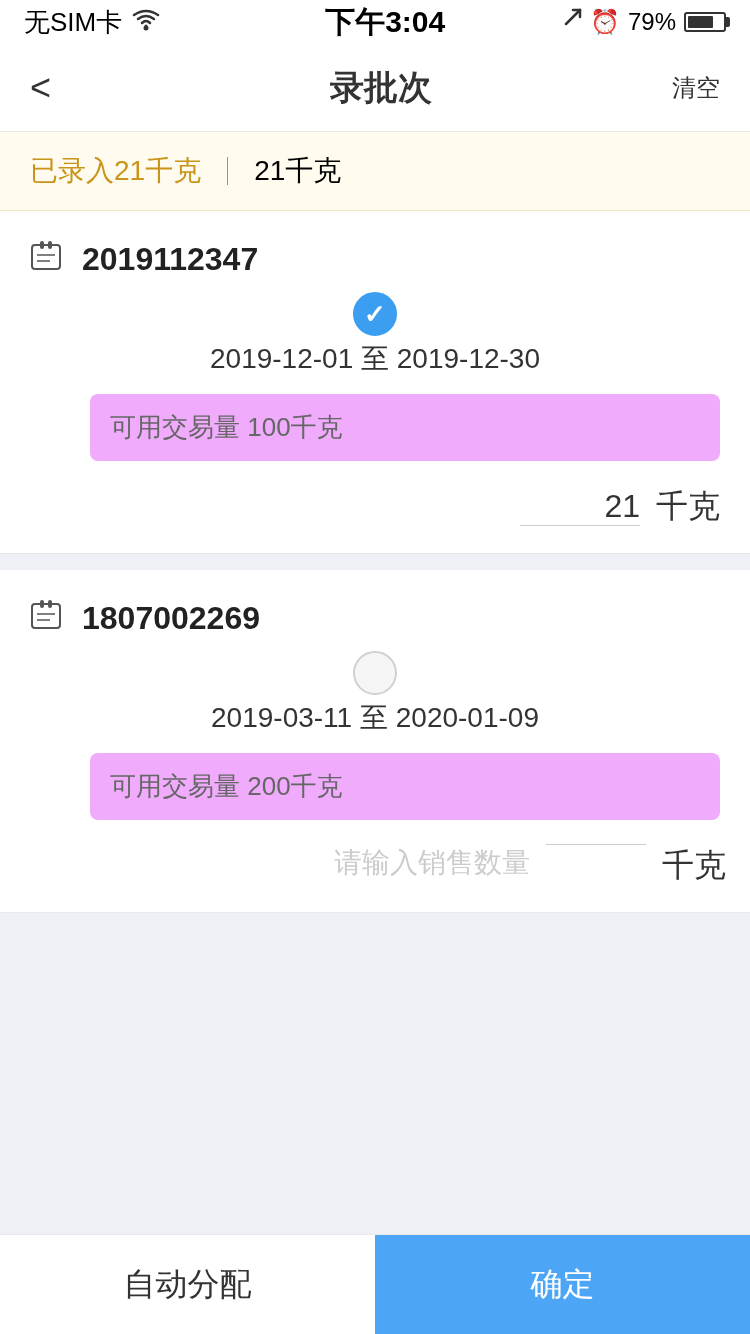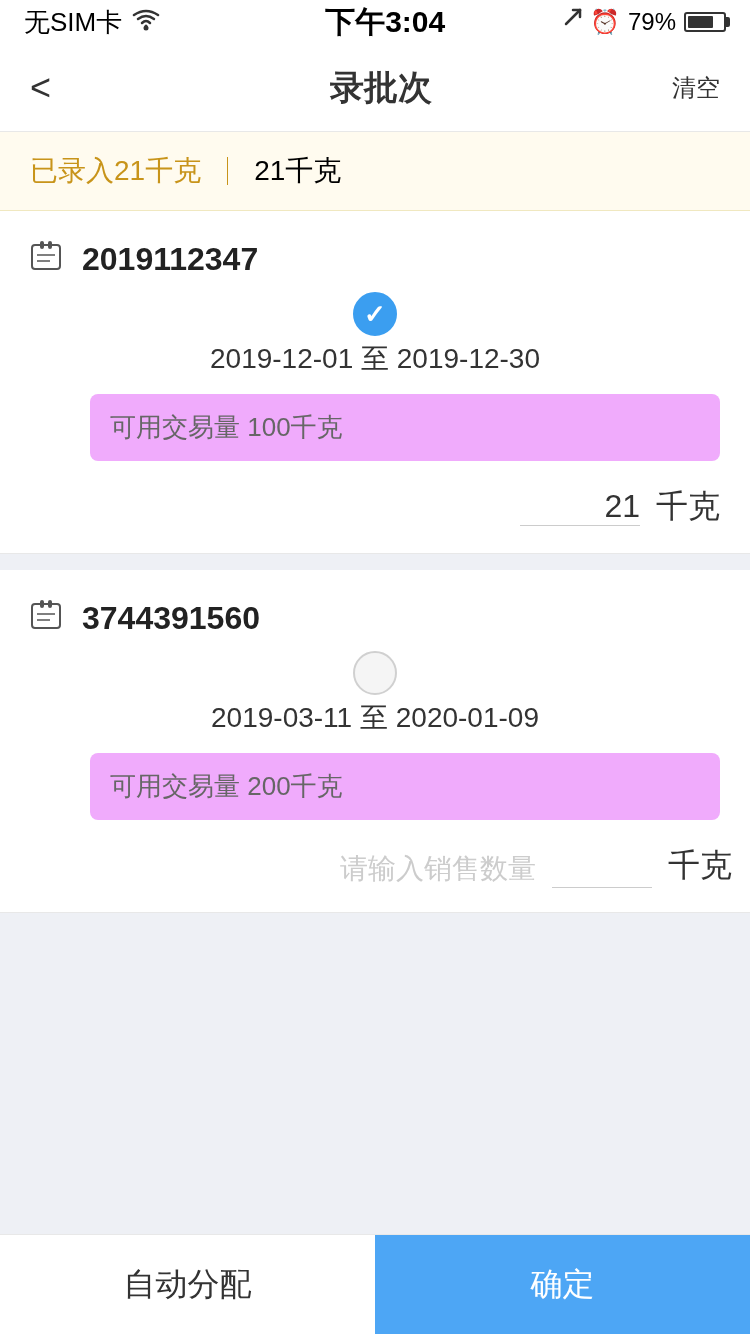--- a/index.html
+++ b/index.html
@@ -219,23 +219,23 @@
 
     
     .batch-separator {
       height: 16px;
       background: #eef0f5;
     }
 
     
     .qty-placeholder-row {
       display: flex;
-      align-items: flex-end;
+      align-items: flex-start;
       justify-content: flex-end;
-      padding: 24px 18px;
+      padding: 24px 24px;
       gap: 16px;
       border-bottom: 1px solid #e8e8e8;
     }
     .qty-placeholder-text {
       font-size: 28px;
       color: #ccc;
     }
     .qty-unit-text {
       font-size: 32px;
       color: #333;
@@ -358,21 +358,21 @@
     <div class="batch-header">
       <span class="batch-icon">
         <svg width="32" height="30" viewBox="0 0 32 30" fill="none">
           <rect x="2" y="4" width="28" height="24" rx="3" stroke="#555" stroke-width="2"></rect>
           <rect x="10" y="0" width="4" height="8" rx="2" fill="#555"></rect>
           <rect x="18" y="0" width="4" height="8" rx="2" fill="#555"></rect>
           <line x1="7" y1="14" x2="25" y2="14" stroke="#555" stroke-width="1.5"></line>
           <line x1="7" y1="20" x2="20" y2="20" stroke="#555" stroke-width="1.5"></line>
         </svg>
       </span>
-      <span class="batch-number">3744391560</span>
+      <span class="batch-number">1807002269</span>
     </div>
     <div class="batch-date-row">
       <div class="radio-circle"></div>
       <span class="batch-date">2019-03-11 至 2020-01-09</span>
     </div>
     <div class="available-qty">可用交易量 200千克</div>
   </div>
   <div class="qty-placeholder-row">
     <span class="qty-placeholder-text">请输入销售数量</span>
     <span style="display:block;width:100px;border-bottom:1px solid #ccc;"></span>

